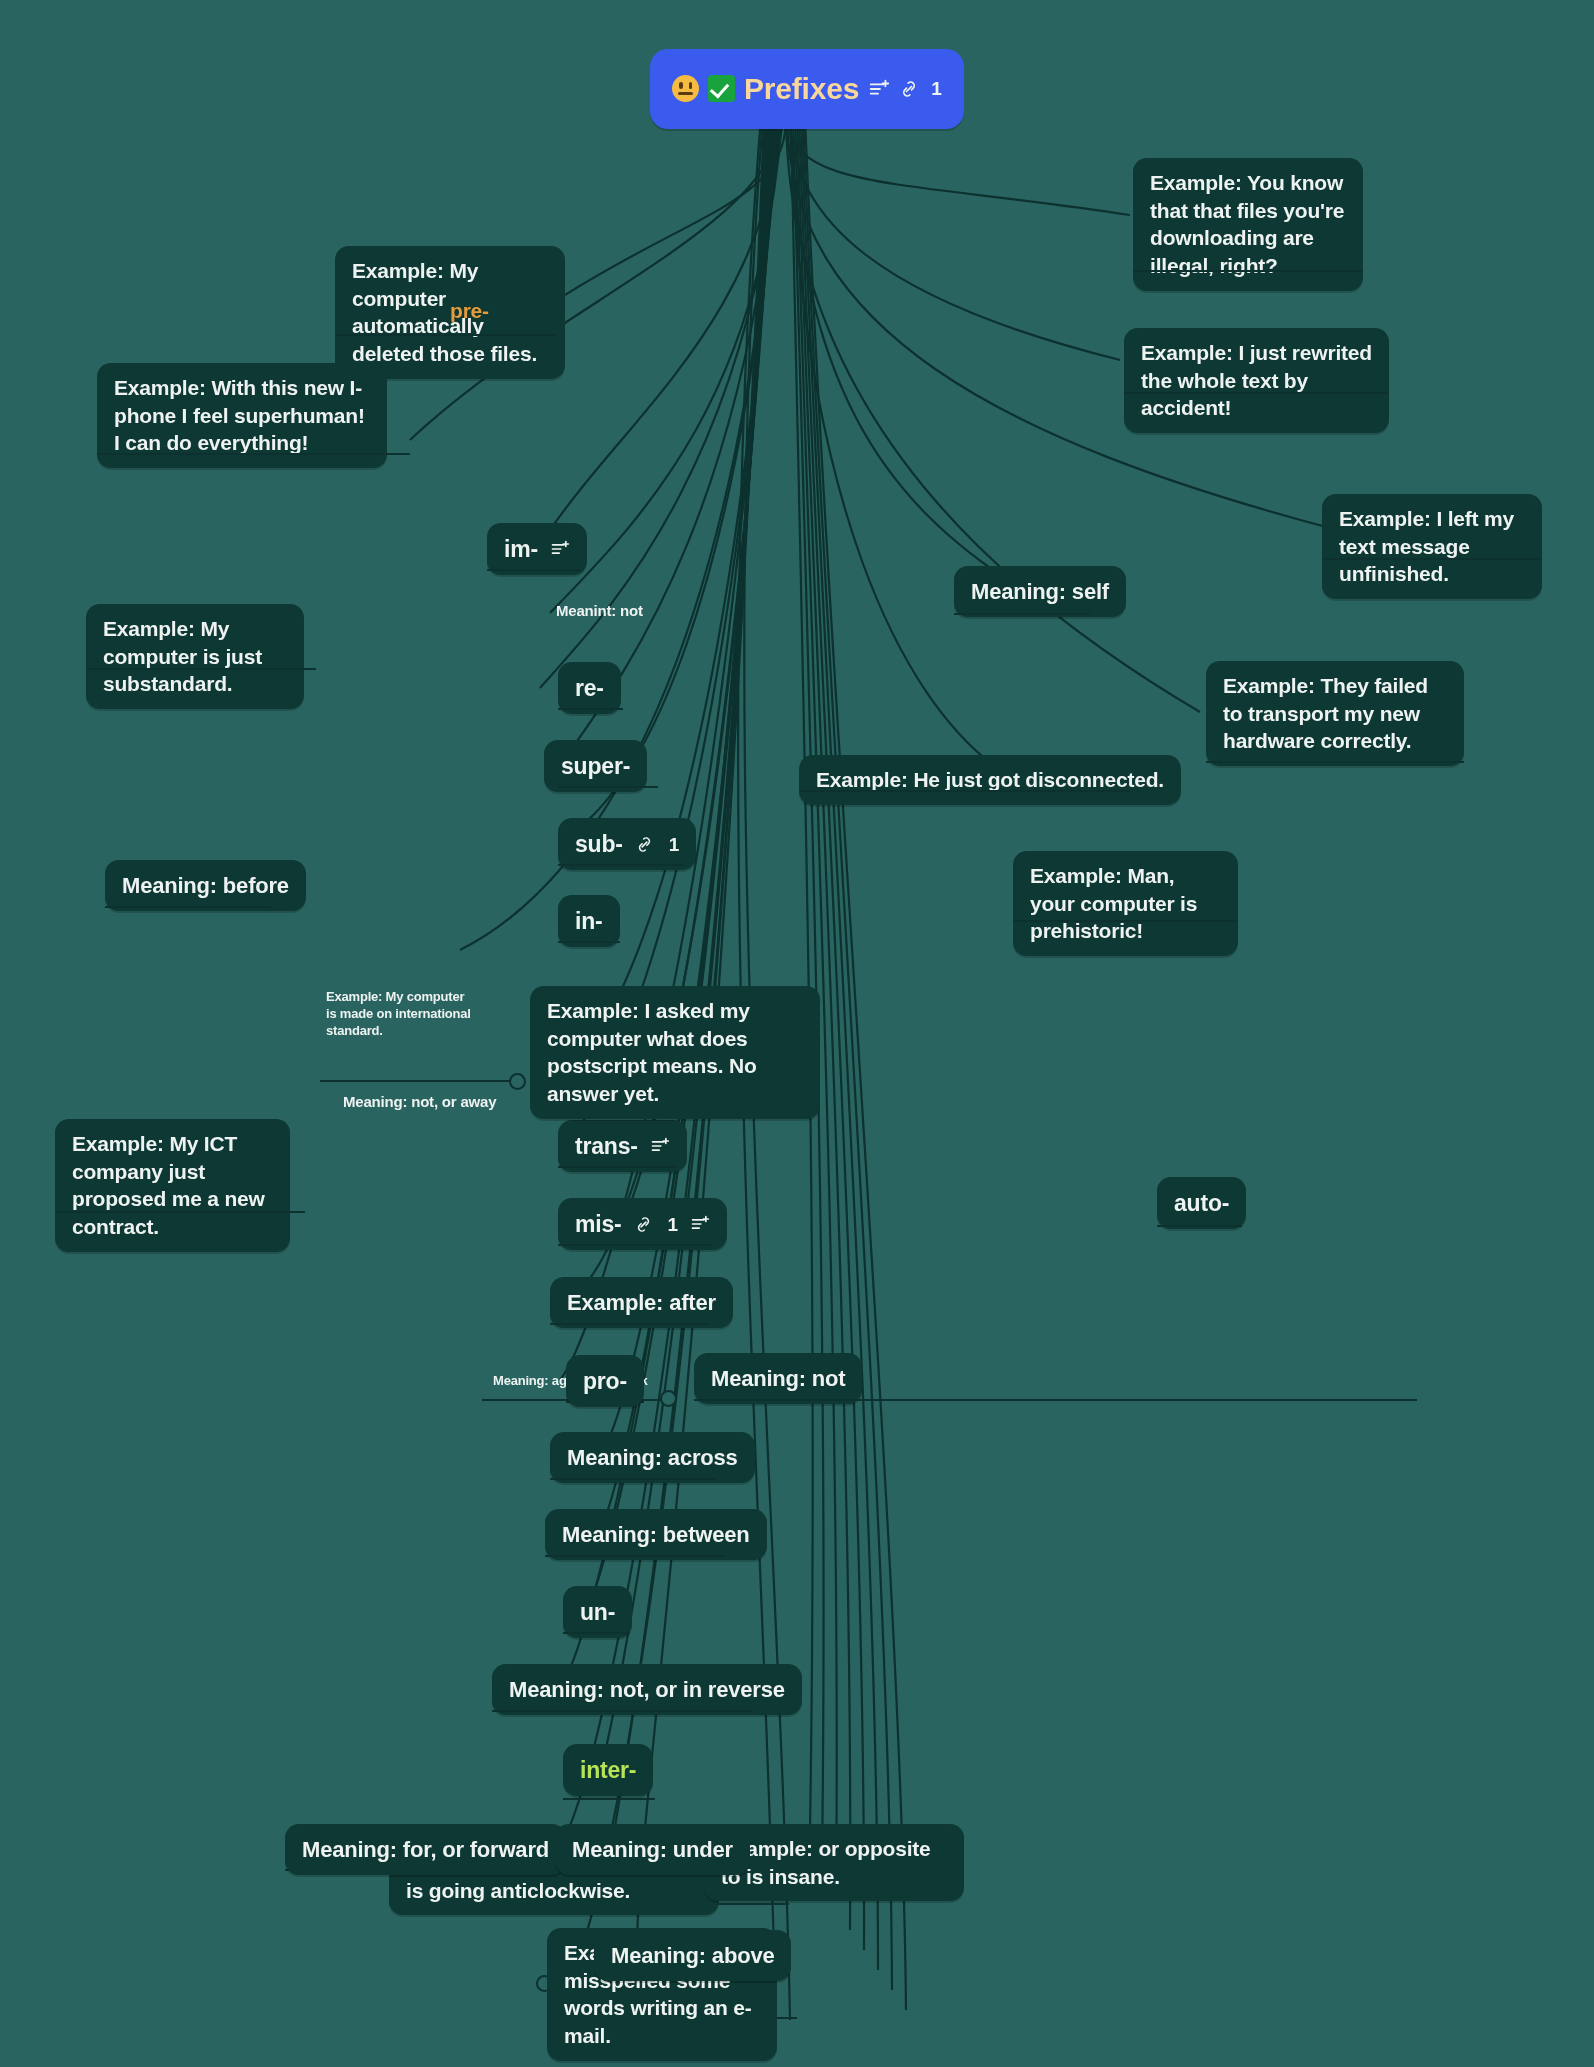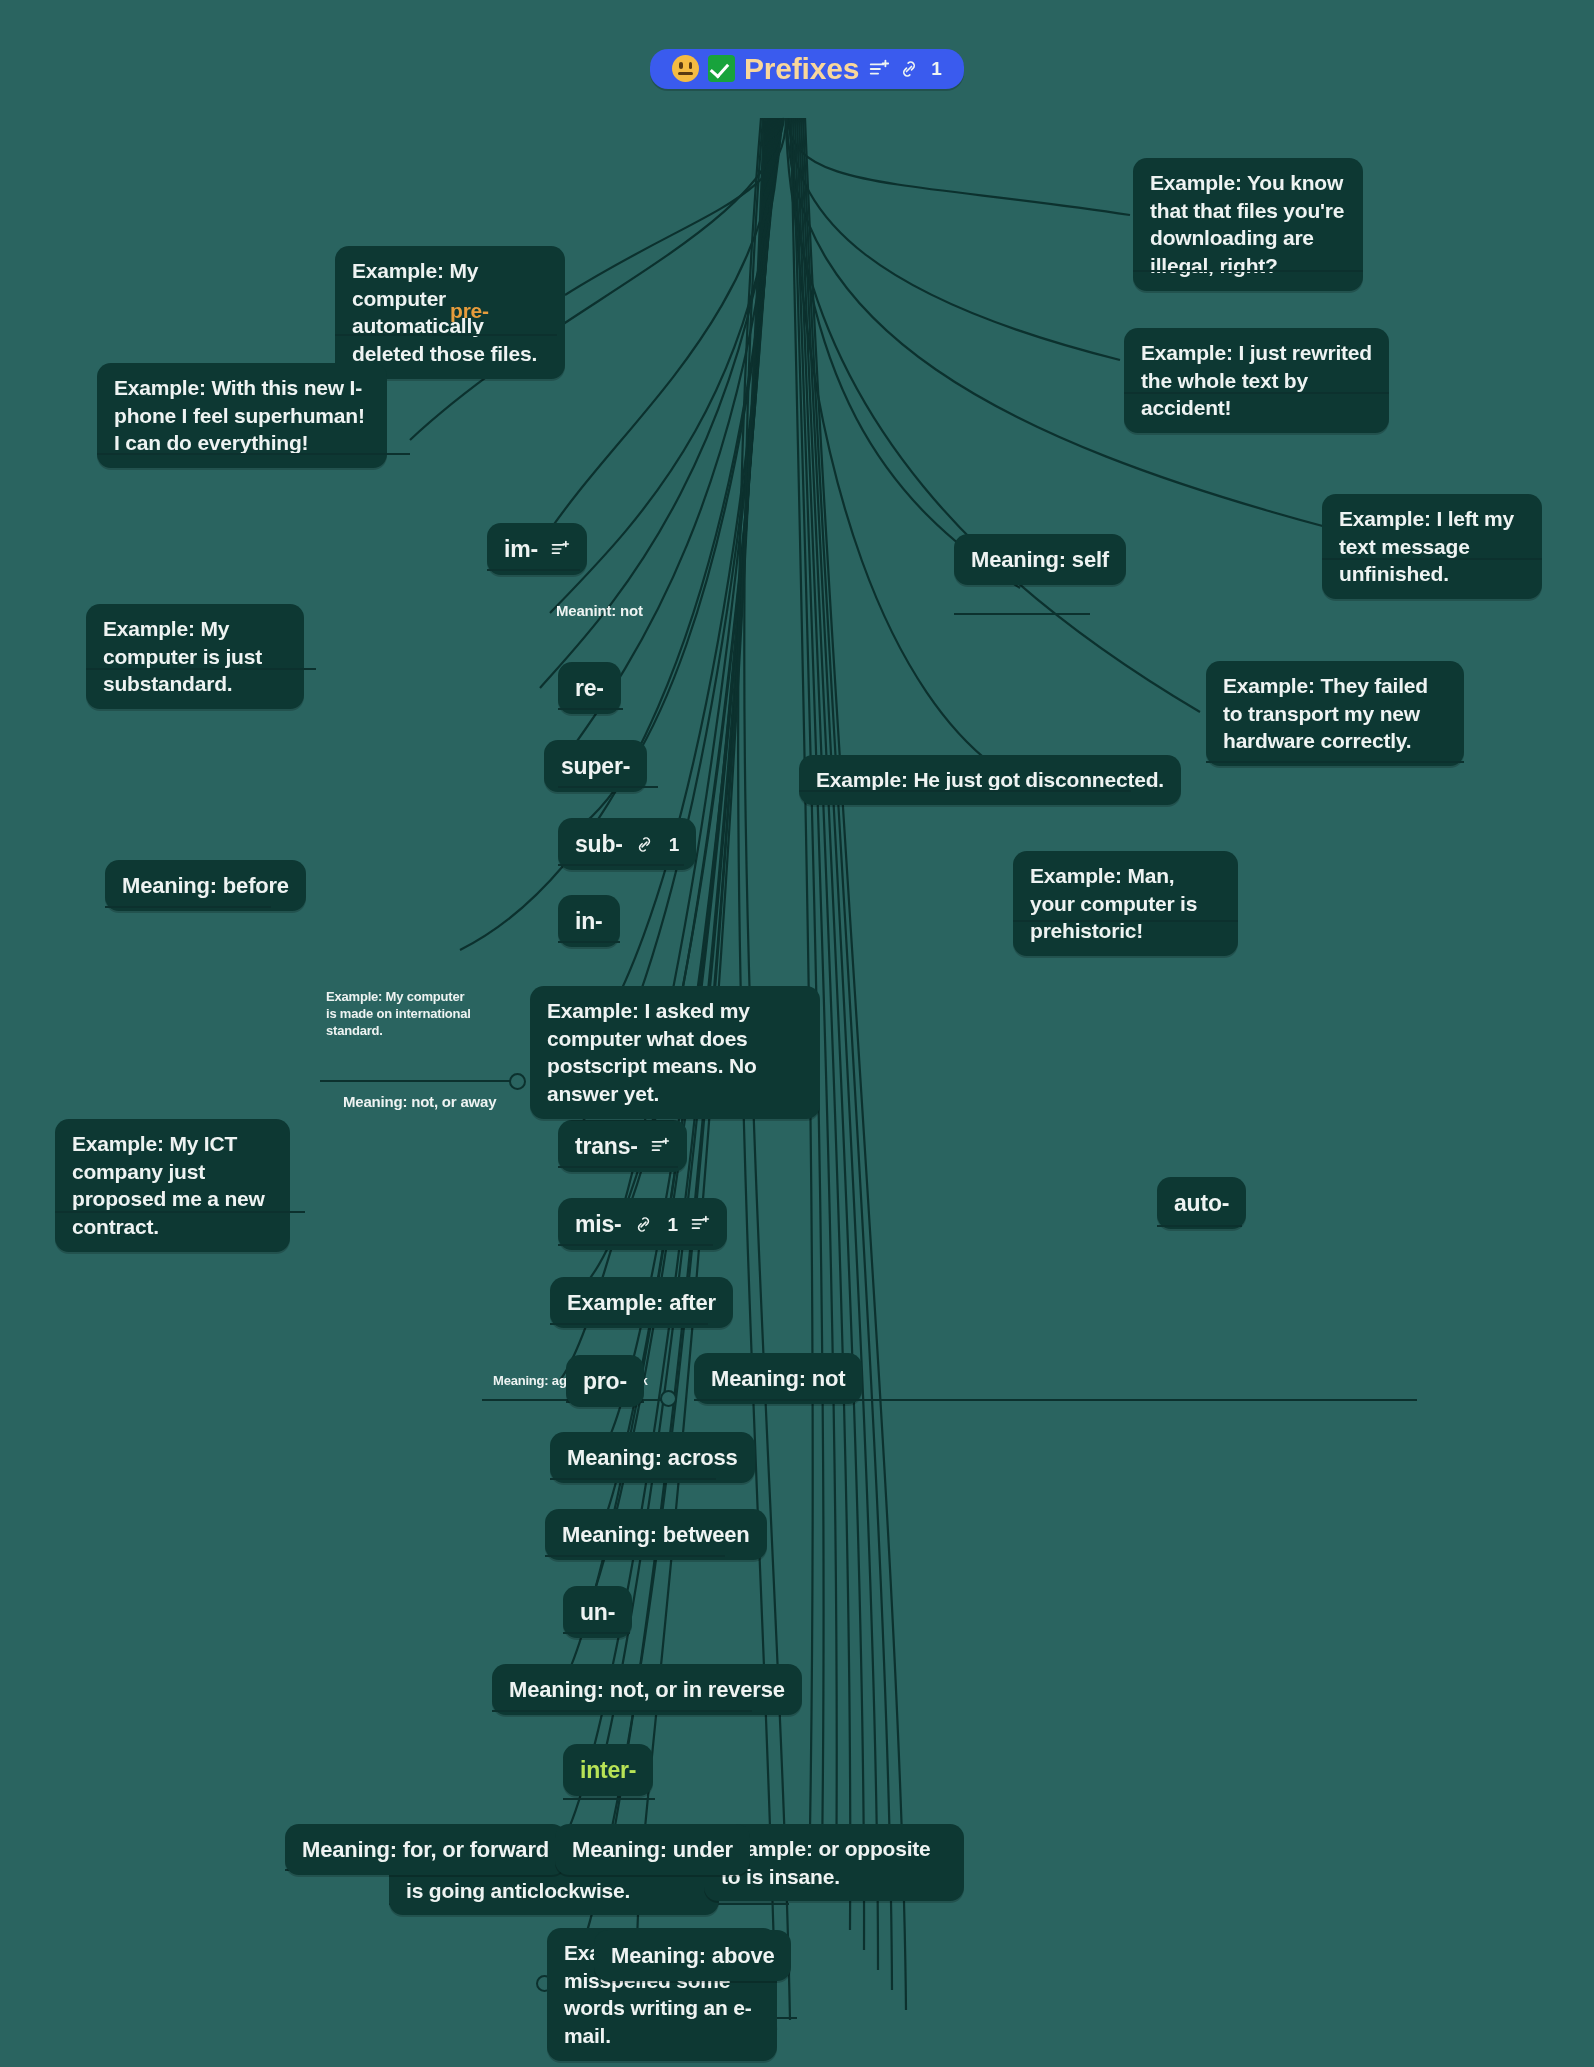--- a/index.html
+++ b/index.html
@@ -36,21 +36,21 @@
     line-height: 1.32;
     padding: 11px 17px;
     letter-spacing: -0.2px;
     box-shadow: 0 2px 0 rgba(0,0,0,0.18);
   }
   .node.root {
     background: #3a5bee;
     color: #f8d79a;
     border-radius: 18px;
     font-size: 30px;
-    padding: 0 22px;
+    padding: 20px 22px;
     display: flex;
     align-items: center;
     gap: 9px;
     white-space: nowrap;
     z-index: 60;
   }
   .node.root .title { color: #f9d79b; }
   .node.leaf {
     font-size: 22px;
   }
@@ -229,21 +229,21 @@
 
   <div class="node example" style="left:1133px; top:158px; width:230px;">Example: You know that that files you're downloading are illegal, right?</div>
   <div class="underline" style="left:1133px; top:270px; width:230px;"></div>
 
   <div class="node example" style="left:1124px; top:328px; width:265px;">Example: I just rewrited the whole text by accident!</div>
   <div class="underline" style="left:1124px; top:392px; width:265px;"></div>
 
   <div class="node example" style="left:1322px; top:494px; width:220px;">Example: I left my text message unfinished.</div>
   <div class="underline" style="left:1322px; top:558px; width:220px;"></div>
 
-  <div class="node leaf" style="left:954px; top:534px;">Meaning: self</div>
+  <div class="node leaf" style="left:954px; top:566px;">Meaning: self</div>
   <div class="underline" style="left:954px; top:613px; width:136px;"></div>
 
   <div class="node example" style="left:1206px; top:661px; width:258px;">Example: They failed to transport my new hardware correctly.</div>
   <div class="underline" style="left:1206px; top:761px; width:258px;"></div>
 
   <div class="node example" style="left:799px; top:755px;border-radius:14px;">Example: He just got disconnected.</div>
   <div class="underline" style="left:799px; top:790px; width:332px;"></div>
 
   <div class="node example" style="left:1013px; top:851px; width:225px;">Example: Man, your computer is prehistoric!</div>
   <div class="underline" style="left:1013px; top:920px; width:225px;"></div>

